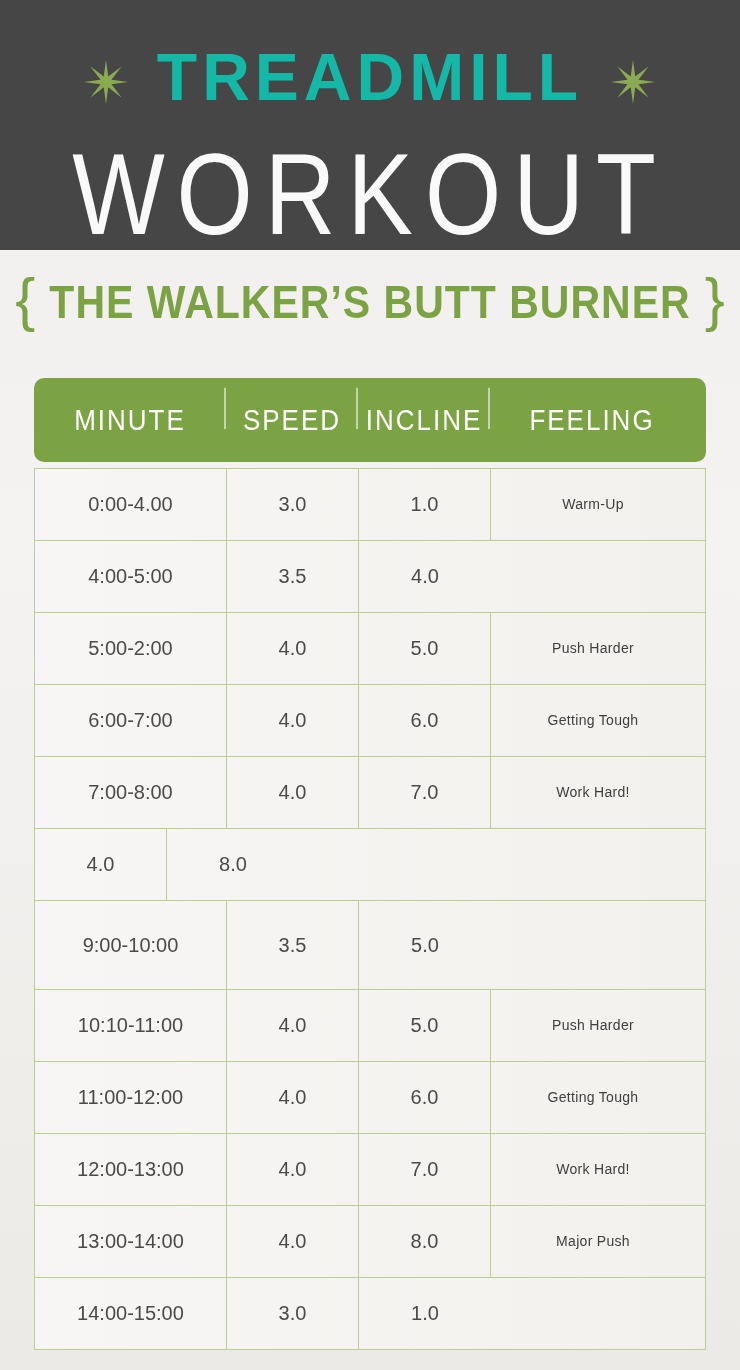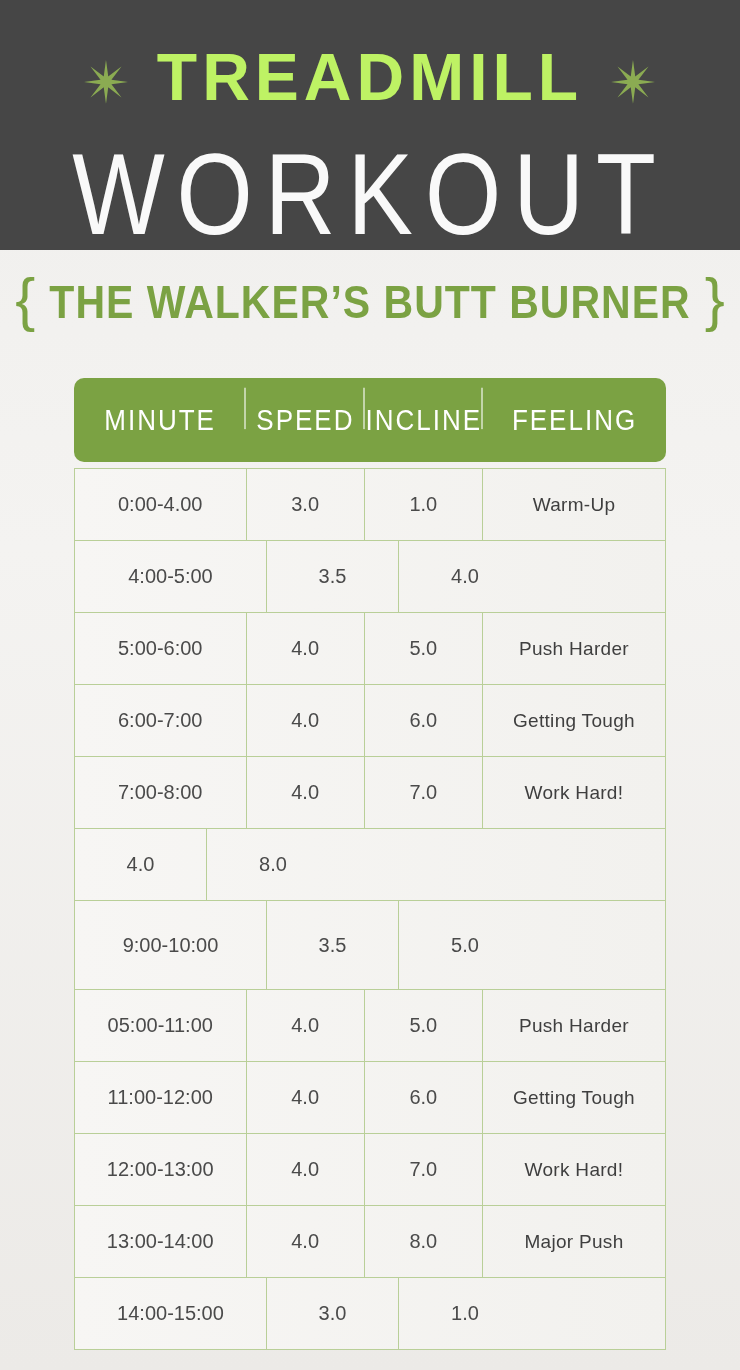--- a/index.html
+++ b/index.html
@@ -43,21 +43,21 @@
   .star {
     color: #8bab52;
     font-size: 58px;
     line-height: 1;
     font-family: "DejaVu Sans", sans-serif;
     position: relative;
     top: 6px;
   }
 
   .title-main {
-    color: #bef264;
+    color: #14b8a6;
     font-size: 66px;
     letter-spacing: 5px;
     font-weight: bold;
     font-family: "Liberation Sans", sans-serif;
     line-height: 1;
     white-space: nowrap;
   }
 
   .title-sub {
     color: #ffffff;
@@ -100,21 +100,21 @@
     letter-spacing: 1px;
     font-family: "Liberation Sans", sans-serif;
     line-height: 1;
     transform: scaleY(1.12);
     white-space: nowrap;
   }
 
   
   .table-wrap {
     margin: 46px auto 0 auto;
-    width: 592px;
+    width: 672px;
   }
 
   .table-head {
     background: #7ba243;
     border-radius: 10px;
     height: 84px;
     display: flex;
     align-items: center;
     color: #ffffff;
   }
@@ -167,21 +167,21 @@
     font-size: 20px;
     color: #4a4a4a;
     font-family: "Liberation Sans", sans-serif;
     border-right: 1px solid #b9cf98;
     line-height: 1.15;
     padding: 0 4px;
   }
   .cell:last-child { border-right: none; }
 
   .cell.feeling {
-    font-size: 19px;
+    font-size: 14px;
     color: #3f3f3f;
     letter-spacing: 0.3px;
   }
 
   .row.tall .cell { height: 88px; }
 
   .footer-space { height: 40px; }
 </style>
 </head>
 <body>
@@ -216,21 +216,21 @@
           <div class="cell col-speed">3.0</div>
           <div class="cell col-incline">1.0</div>
           <div class="cell col-feeling feeling">Warm-Up</div>
         </div>
         <div class="row">
           <div class="cell col-minute">4:00-5:00</div>
           <div class="cell col-speed">3.5</div>
           <div class="cell col-incline">4.0</div>
         </div>
         <div class="row">
-          <div class="cell col-minute">5:00-6:00</div>
+          <div class="cell col-minute">5:00-2:00</div>
           <div class="cell col-speed">4.0</div>
           <div class="cell col-incline">5.0</div>
           <div class="cell col-feeling feeling">Push Harder</div>
         </div>
         <div class="row">
           <div class="cell col-minute">6:00-7:00</div>
           <div class="cell col-speed">4.0</div>
           <div class="cell col-incline">6.0</div>
           <div class="cell col-feeling feeling">Getting Tough</div>
         </div>
@@ -243,21 +243,21 @@
         <div class="row">
           <div class="cell col-speed">4.0</div>
           <div class="cell col-incline">8.0</div>
         </div>
         <div class="row tall">
           <div class="cell col-minute">9:00-10:00</div>
           <div class="cell col-speed">3.5</div>
           <div class="cell col-incline">5.0</div>
         </div>
         <div class="row">
-          <div class="cell col-minute">05:00-11:00</div>
+          <div class="cell col-minute">10:10-11:00</div>
           <div class="cell col-speed">4.0</div>
           <div class="cell col-incline">5.0</div>
           <div class="cell col-feeling feeling">Push Harder</div>
         </div>
         <div class="row">
           <div class="cell col-minute">11:00-12:00</div>
           <div class="cell col-speed">4.0</div>
           <div class="cell col-incline">6.0</div>
           <div class="cell col-feeling feeling">Getting Tough</div>
         </div>

